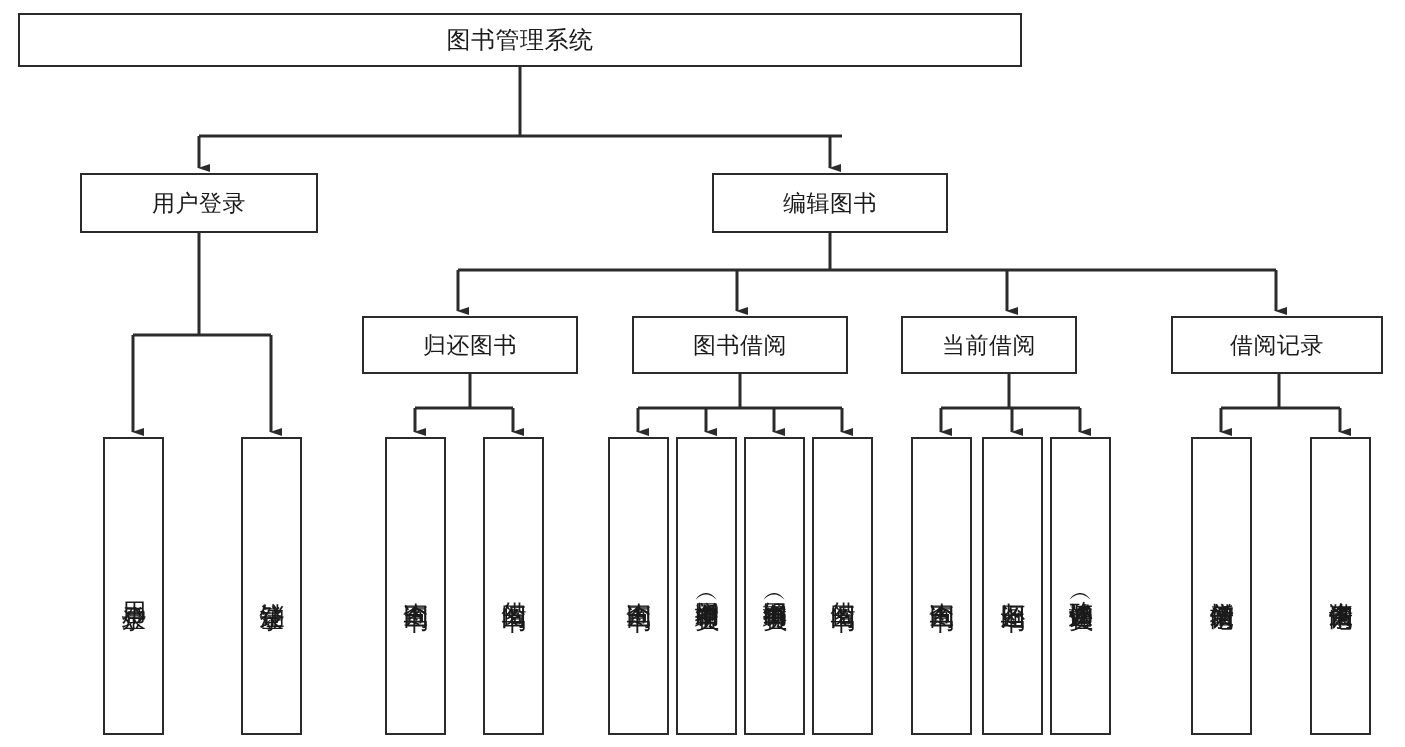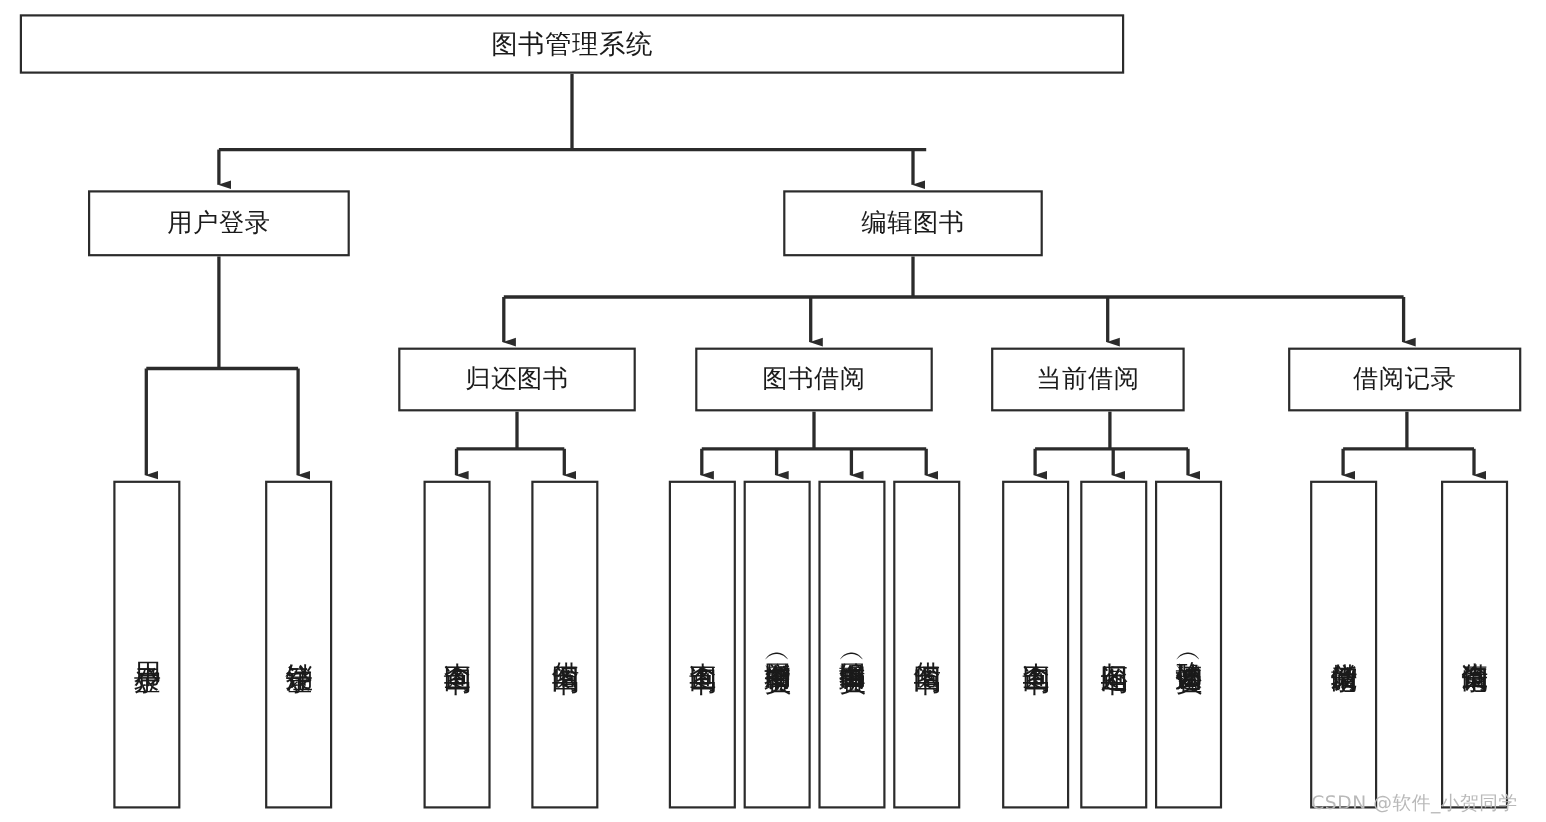--- a/index.html
+++ b/index.html
@@ -192,15 +192,14 @@
         <span class="lbl">确认归还（管理员）</span>
       </div>
       <div class="node v tall" style="left: 1191px; top: 437px; width: 61px; height: 298px;">
         <span class="lbl">新增借阅记录</span>
       </div>
       <div class="node v tall" style="left: 1310px; top: 437px; width: 61px; height: 298px;">
         <span class="lbl">查询借阅记录</span>
       </div>
     </div>
 
-  <div class="watermark" style="left: 1192px; top: 718px;">CSDN @软件_小贺同学</div>
 
 </div>
 
 </body></html>

